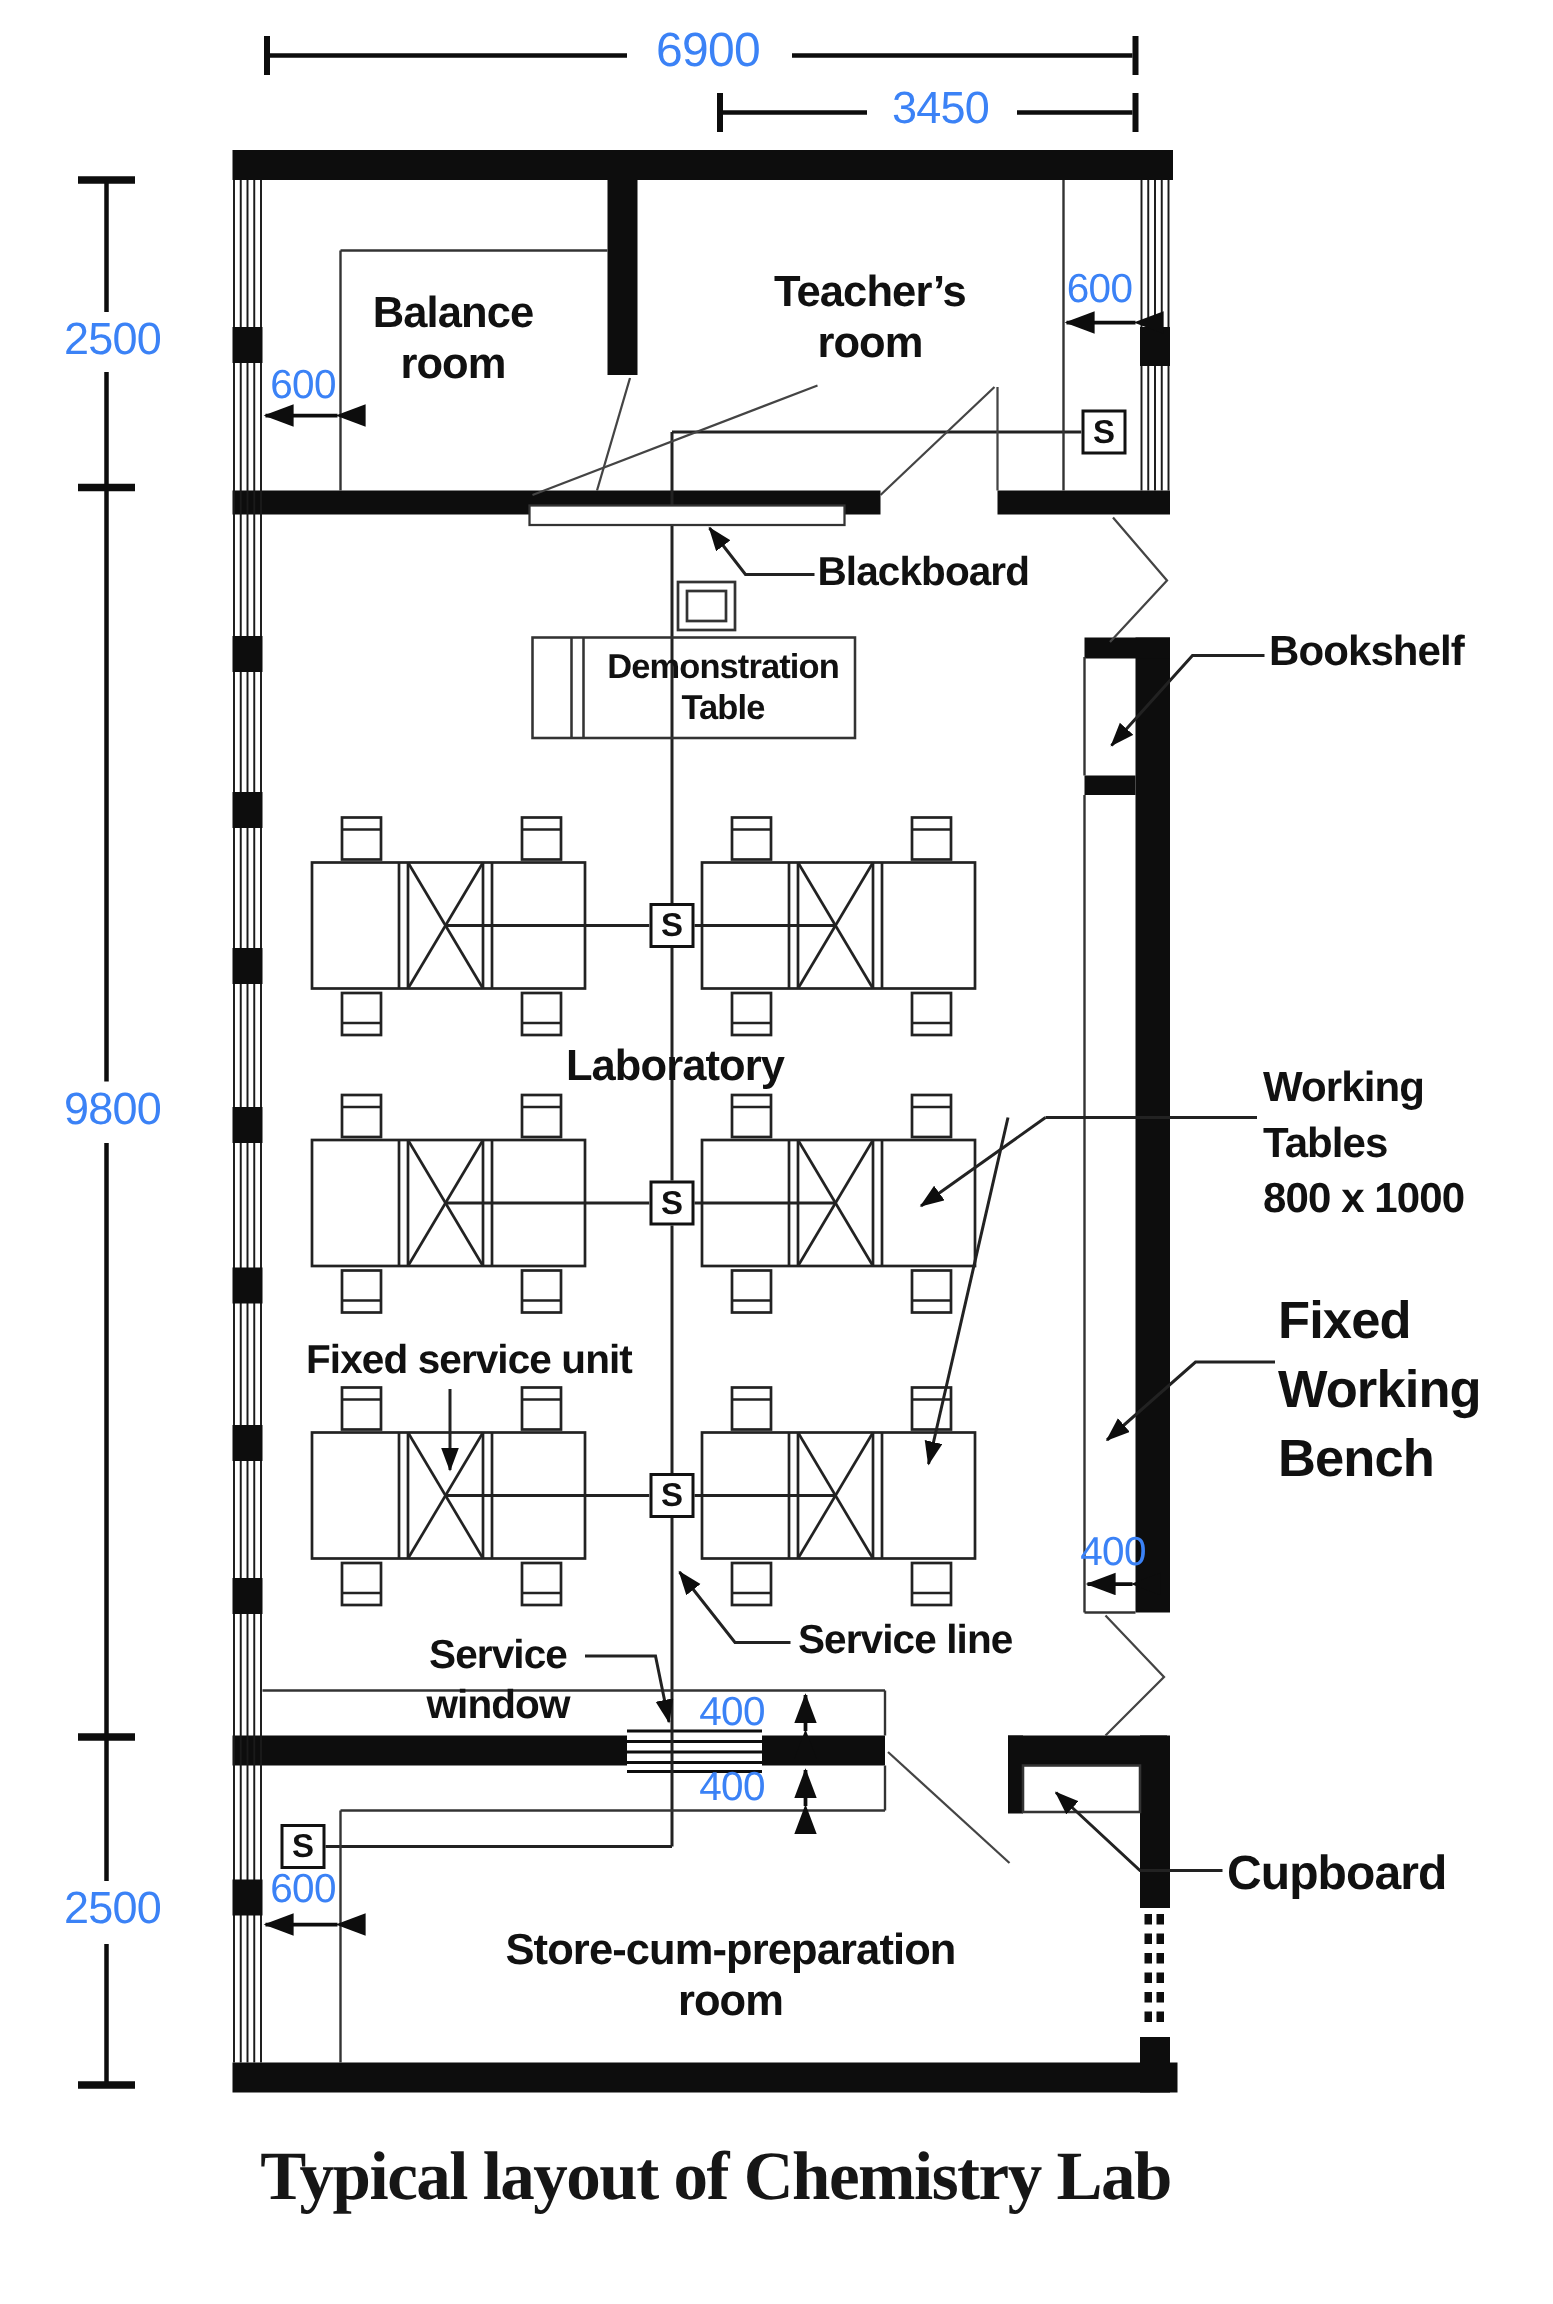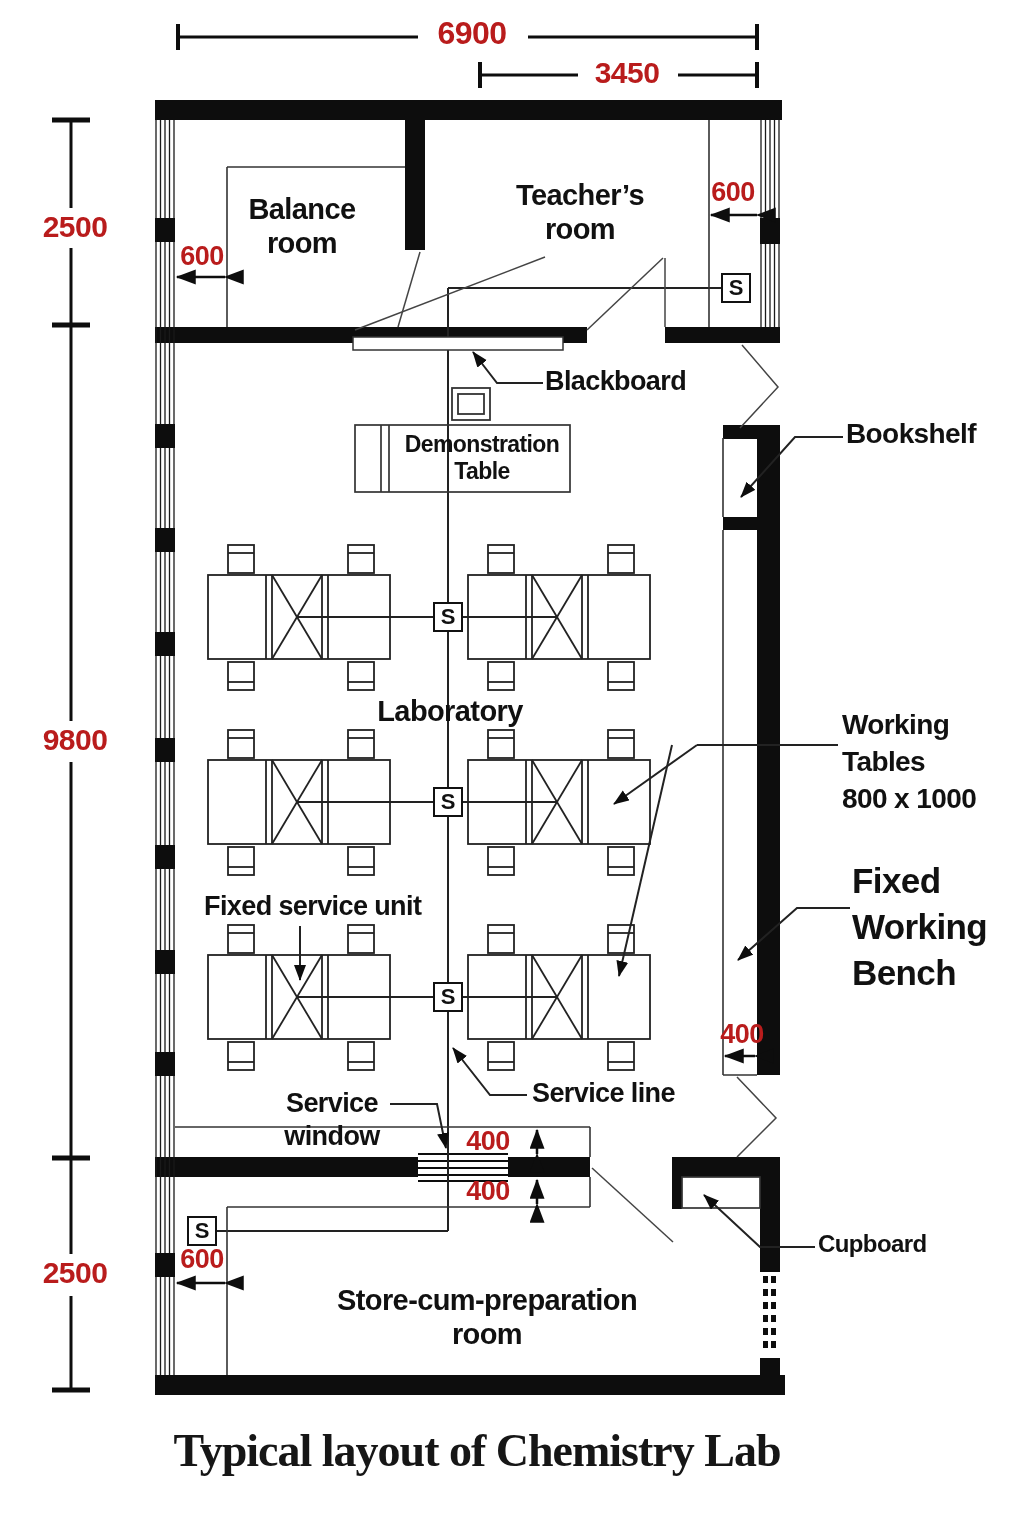--- a/index.html
+++ b/index.html
@@ -3,21 +3,21 @@
 <meta charset="utf-8">
 <style>
   html,body{margin:0;padding:0;background:#ffffff;}
   #canvas{position:relative;width:1035px;height:1536px;background:#fff;overflow:hidden;
           font-family:"Liberation Sans", sans-serif;}
   #plan-svg{position:absolute;left:0;top:0;}
   .txt{position:absolute;color:#111;font-weight:bold;letter-spacing:-0.6px;
        line-height:1.18;white-space:pre-line;}
   .room{text-align:center;font-size:29px;}
   .lbl{font-size:27px;}
-  .dim{position:absolute;color:#b91c1c;font-weight:bold;text-align:center;
+  .dim{position:absolute;color:#3b82f6;font-weight:normal;text-align:center;
        font-size:30px;letter-spacing:-0.5px;white-space:nowrap;}
   .dim.sm{font-size:27px;text-align:center;}
   .sbox{position:absolute;width:26px;height:26px;border:2px solid #111;background:#fff;
         color:#111;font-family:"Liberation Sans",sans-serif;font-weight:bold;
         font-size:22px;line-height:26px;text-align:center;}
   .title{position:absolute;left:77px;top:1424px;width:800px;text-align:center;
          color:#161616;font-size:46px;font-weight:bold;letter-spacing:-1px;font-family:Liberation Serif, serif;}
 </style>
 </head>
 <body>
@@ -278,21 +278,21 @@
 <div class="txt" style="left:842px;top:707px;width:180px;font-size:28px;line-height:1.32;">Working
 Tables
 800 x 1000</div>
 <div class="txt" style="left:852px;top:858px;width:180px;font-size:35px;line-height:1.32;">Fixed
 Working
 Bench</div>
 <div class="txt lbl" style="left:204px;top:891px;width:260px;">Fixed service unit</div>
 <div class="txt lbl" style="left:532px;top:1078px;width:190px;">Service line</div>
 <div class="txt lbl" style="left:277px;top:1087px;width:110px;text-align:center;line-height:1.22;">Service
 window</div>
-<div class="txt" style="left:818px;top:1230px;width:170px;font-size:24px;">Cupboard</div>
+<div class="txt" style="left:818px;top:1230px;width:170px;font-size:32px;">Cupboard</div>
 
 <div class="sbox" style="left:721px;top:273px;">S</div>
 <div class="sbox" style="left:433px;top:602px;">S</div>
 <div class="sbox" style="left:433px;top:787px;">S</div>
 <div class="sbox" style="left:433px;top:982px;">S</div>
 <div class="sbox" style="left:187px;top:1216px;">S</div>
 
 <div class="title">Typical layout of Chemistry Lab</div>
 
 </div>

